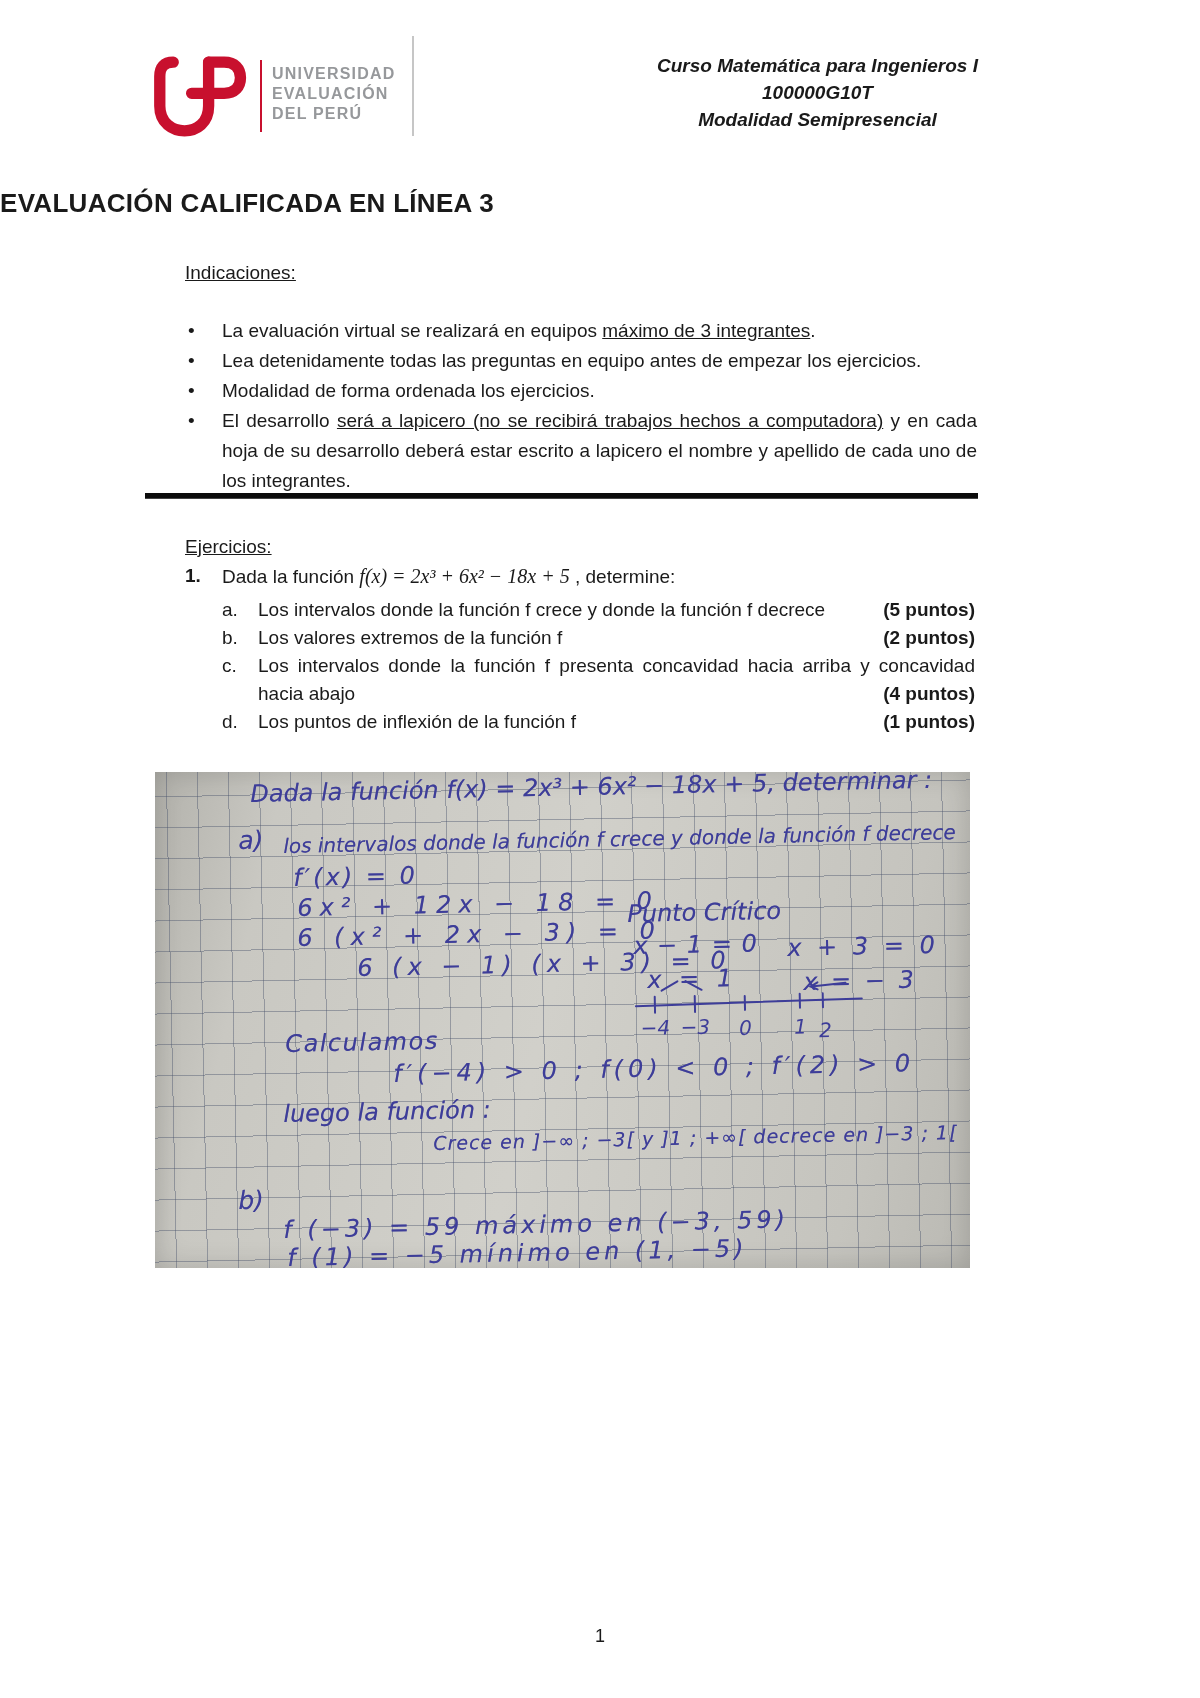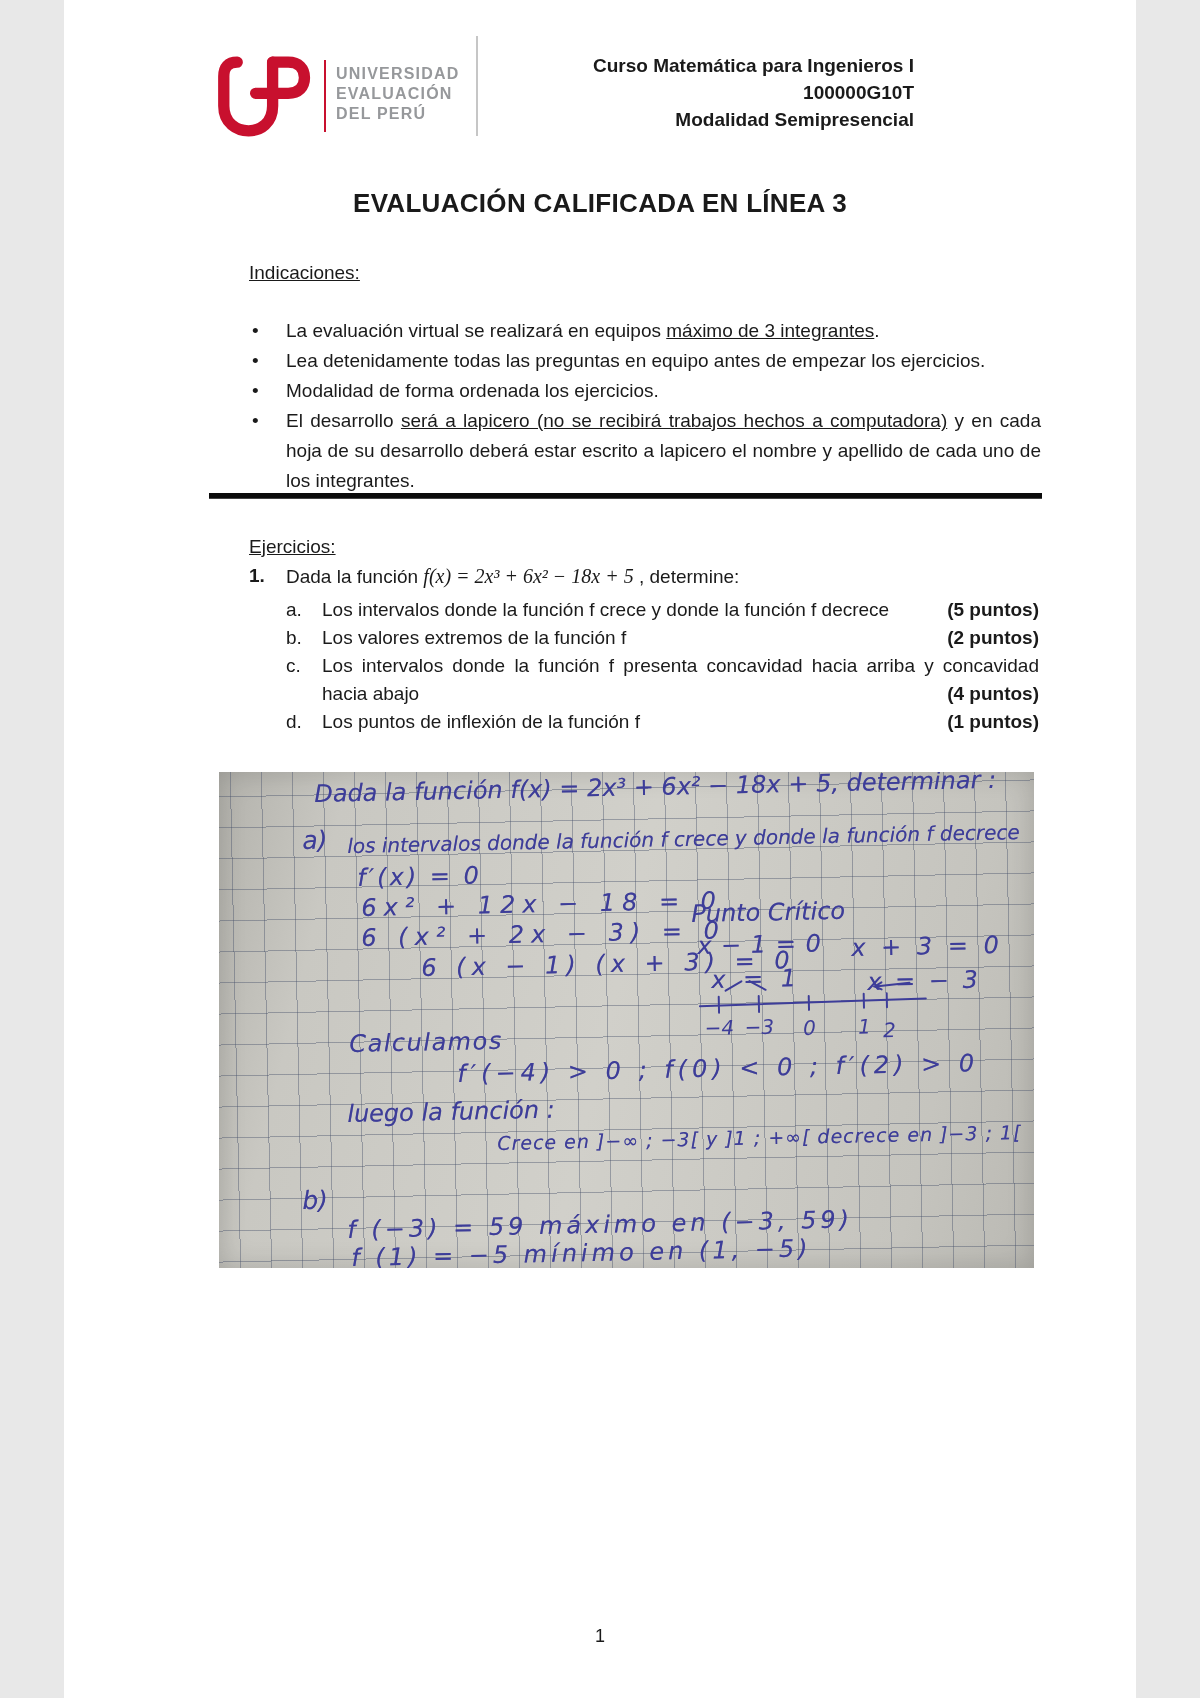--- a/index.html
+++ b/index.html
@@ -1,29 +1,29 @@
 <!DOCTYPE html>
 <html style="--brand-red: #C8102E;"><head>
 <meta charset="utf-8">
 <style>
   html,body{margin:0;padding:0;background:#e8e8e8;}
   .page{
-    position:relative;width:1072px;height:1698px;margin:0 auto;background:#ffffff;
+    position:relative;width:1200px;height:1698px;margin:0 auto;background:#ffffff;
     font-family:"Liberation Sans",sans-serif;color:#1a1a1a;overflow:hidden;
   }
   
   .logo-mark{position:absolute;left:148px;top:48px;width:100px;height:92px;}
   .logo-redrule{position:absolute;left:260px;top:60px;width:2px;height:72px;background:var(--brand-red,#C8102E);}
   .logo-text{position:absolute;left:272px;top:64px;font-size:16px;line-height:20px;
     color:#96989b;letter-spacing:1.2px;font-weight:bold;}
   .header-vrule{position:absolute;left:412px;top:36px;width:2px;height:100px;background:#c6c6c6;}
-  .course-info{position:absolute;right:222px;top:52px;text-align:right;
-    font-weight:bold;font-size:19px;line-height:27px;}
+  .course-info{position:absolute;right:222px;top:52px;text-align:center;
+    font-style:italic;font-weight:bold;font-size:19px;line-height:27px;}
   
-  .doc-title{position:absolute;left:0;top:188px;width:100%;text-align:center;
+  .doc-title{position:absolute;left:0;top:188px;width:100%;text-align:left;
     font-size:26px;font-weight:bold;letter-spacing:.3px;}
   .section-heading{position:absolute;left:185px;font-size:19px;font-weight:normal;text-decoration:underline;}
   #indicaciones-heading{top:262px;}
   #ejercicios-heading{top:536px;}
   
   .bullets{position:absolute;left:185px;top:316px;width:792px;font-size:19px;line-height:30px;}
   .bullet-item{position:relative;padding-left:37px;}
   .bullet-item.justified{text-align:justify;}
   .bullet-marker{position:absolute;left:3px;top:0;}
   .u{text-decoration:underline;}

